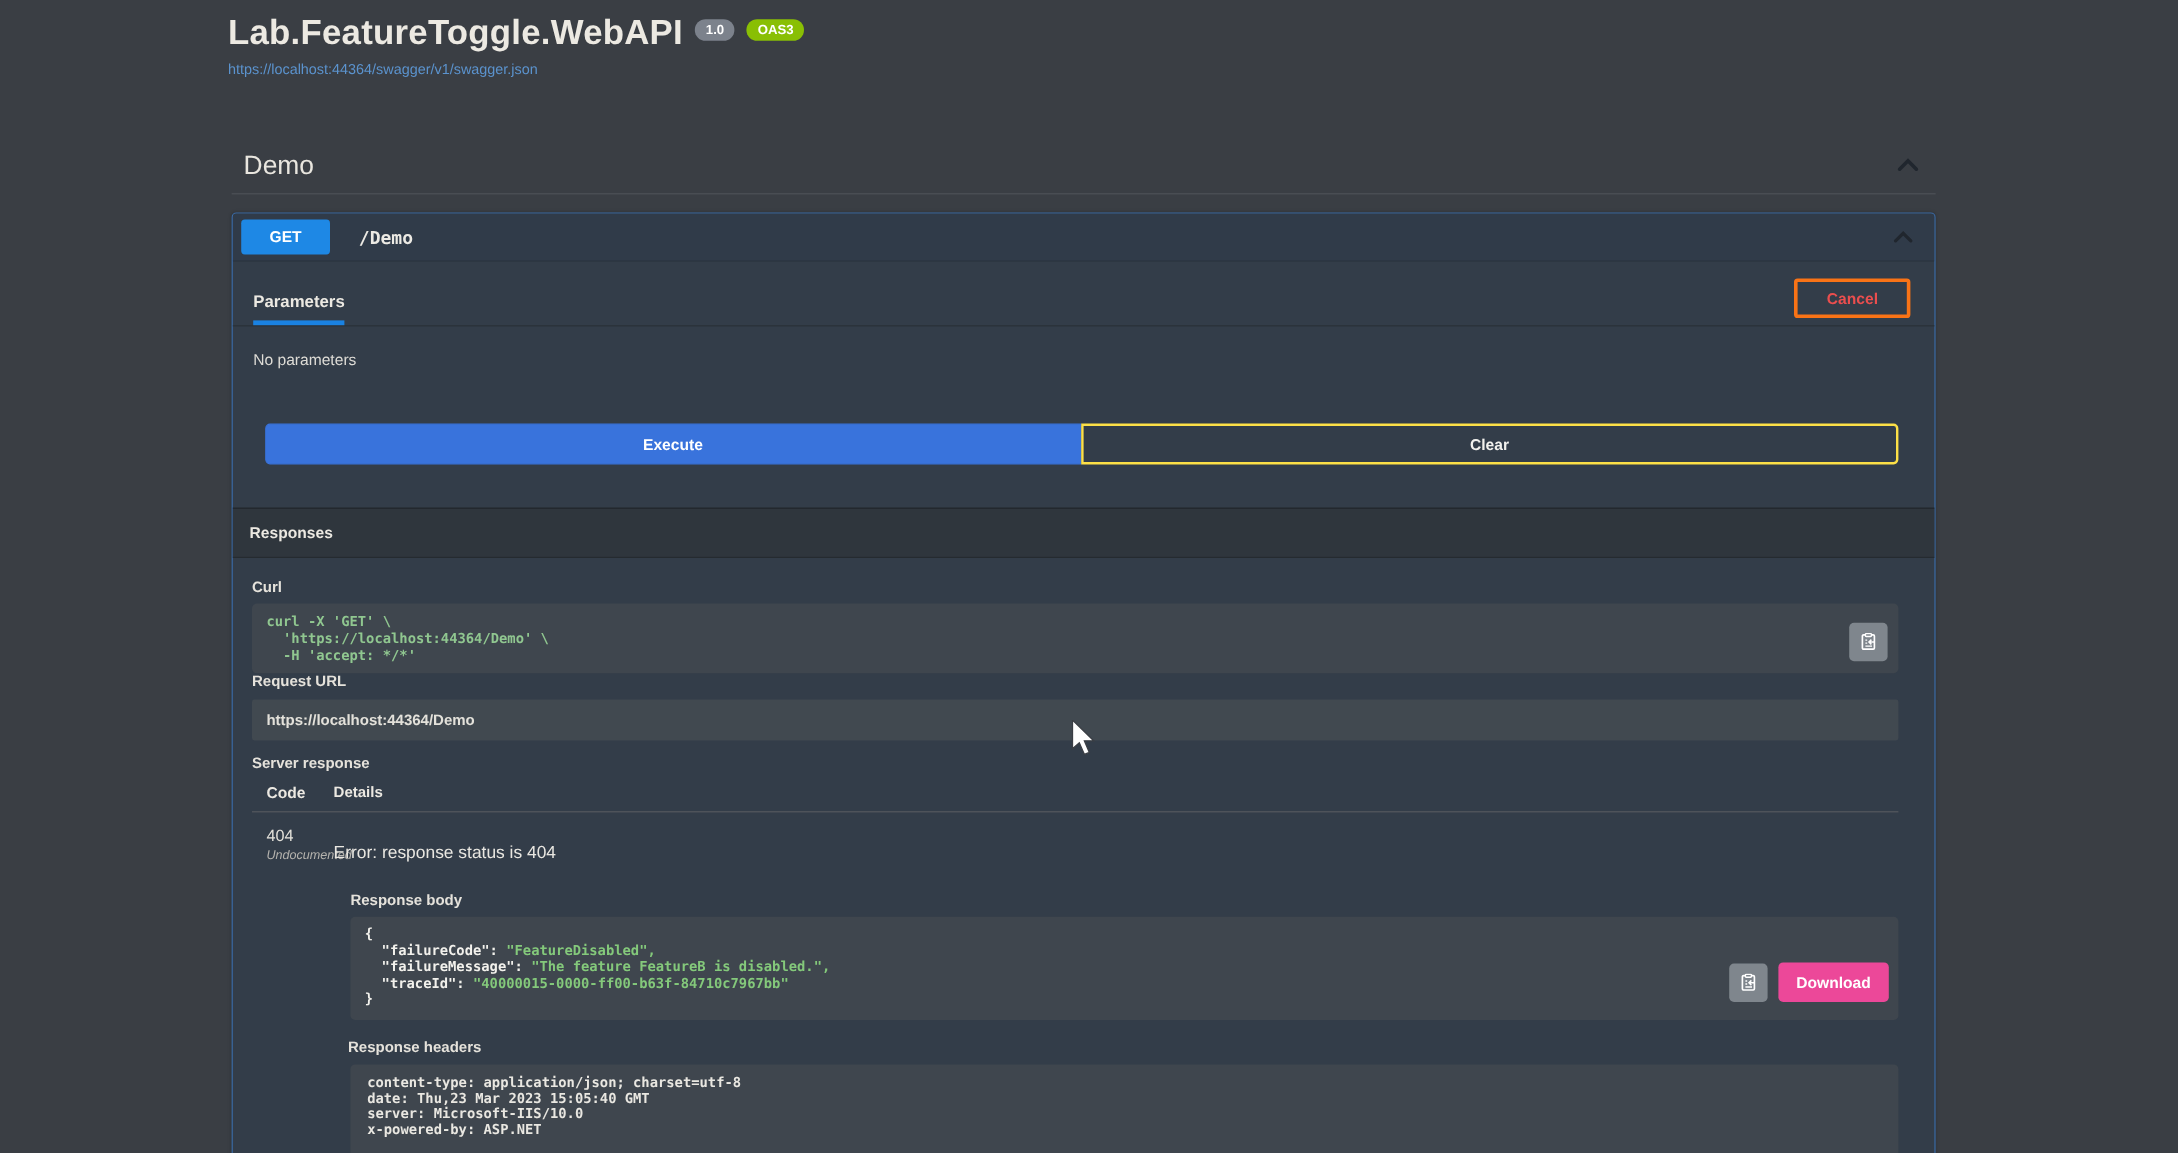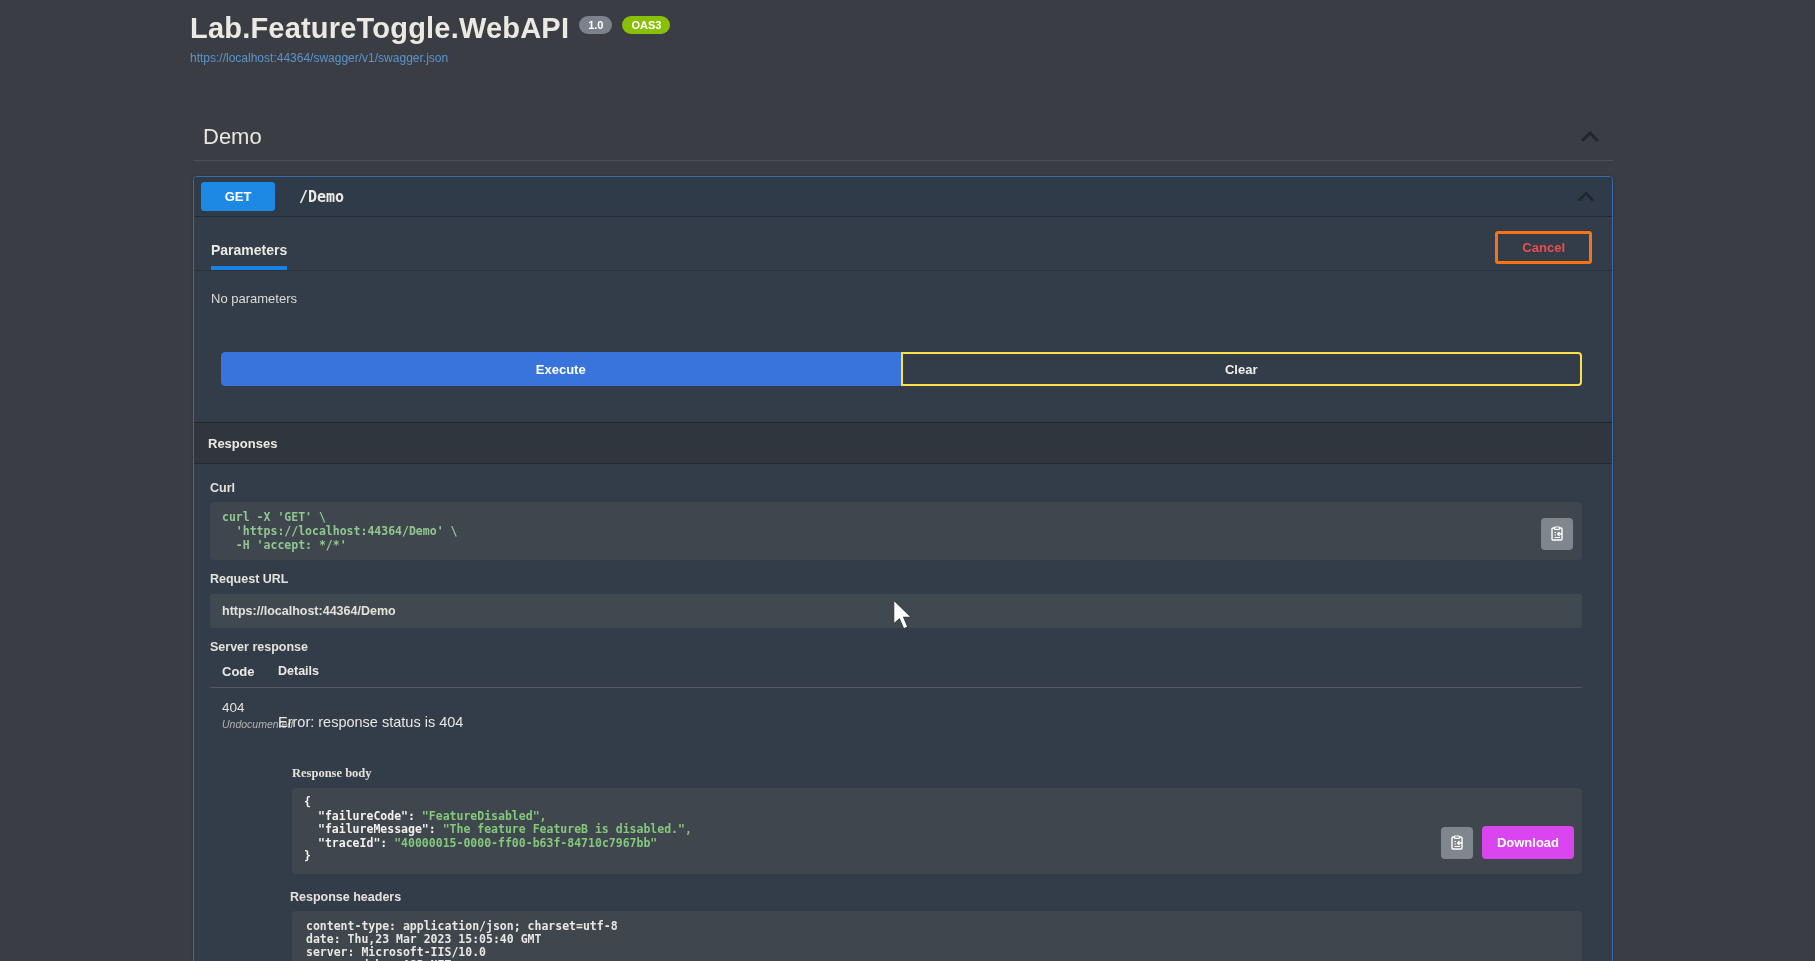--- a/index.html
+++ b/index.html
@@ -61,44 +61,44 @@
   .small-label { font-size:12.5px; font-weight:bold; color:#e5e2db; }
   .curl-label { margin-top:17px; }
   .codeblock { background:#3f464e; border-radius:4px; margin-top:7px; position:relative;
                padding:8px 46px 8px 12px; }
   .mono { font-family:"DejaVu Sans Mono", monospace; white-space:pre; }
   .curl-line { font-size:11.5px; line-height:14px; font-weight:bold; color:#90c790; }
   .copy-btn { position:absolute; right:9px; width:32px; height:32px; background:#7f868d;
               border:none; border-radius:4px; cursor:pointer; display:flex;
               align-items:center; justify-content:center; }
   .copy-btn.curl-copy { top:16px; }
-  .requrl-label { display:block; margin-top:12px; }
+  .requrl-label { display:block; }
   .requrl-bar { margin-top:8px; background:#414950; border-radius:2px; height:34px;
                 display:flex; align-items:center; padding-left:12px; }
   .requrl-val { font-size:12.5px; font-weight:bold; color:#e3e1da; }
   .server-resp-label { display:block; margin-top:12px; }
   
   .resp-table { margin-top:10px; }
   .thead { display:flex; padding-bottom:8px; border-bottom:1px solid #55595f; }
   .th-code { width:68px; padding-left:12px; font-size:13px; font-weight:bold; color:#ece9e2; }
   .th-details { font-size:12.5px; font-weight:bold; color:#ece9e2; }
   .trow { display:flex; }
   .code-cell { width:68px; padding:12px 0 0 12px; }
   .status-code { font-size:13.5px; color:#e3e1da; }
   .undocumented { font-size:10.5px; font-style:italic; color:#b5b3ae; margin-top:3px; white-space:nowrap; }
   .details-cell { flex:1; padding-top:26px; }
   .error-text { font-size:14.5px; color:#e9e7e1; }
-  .resp-body-label { display:block; margin-top:36px; margin-left:14px;font-family:Liberation Serif, serif; }
+  .resp-body-label { display:block; margin-top:24px; margin-left:14px; }
   .json-block { margin-left:14px; padding:8px 180px 10px 12px; }
   .json-line { font-size:11.5px; line-height:13.5px; font-weight:bold; color:#f2f1ec; }
   .json-line .jk { color:#f2f1ec; }
   .json-line .jv { color:#84c97b; }
   .json-indent { padding-left:14px; }
   .body-actions { position:absolute; right:8px; top:38px; display:flex; gap:9px; align-items:center; }
-  .download-btn { background:#d946ef; color:#fff; font-weight:bold; font-size:13px;
+  .download-btn { background:#ec4899; color:#fff; font-weight:bold; font-size:13px;
                   border:none; border-radius:4px; padding:9px 15px; cursor:pointer;
                   font-family:inherit; }
   .resp-headers-label { display:block; margin-top:16px; margin-left:12px; }
   .headers-block { margin-left:14px; padding:9px 14px 22px 14px; }
   .hdr-line { font-size:11.5px; line-height:13px; font-weight:bold; color:#e9e7e1; }
   
   .cursor { position:absolute; left:893px; top:600px; pointer-events:none; }
 </style>
 </head>
 <body>

